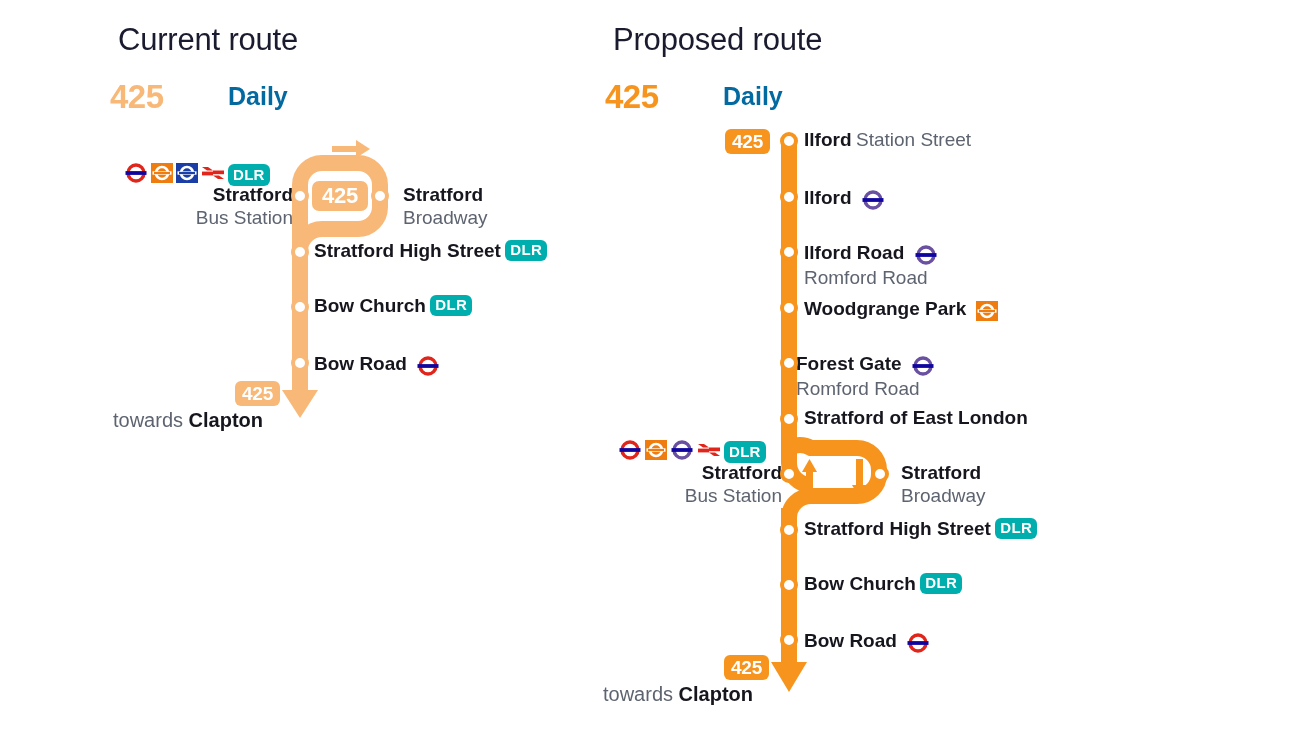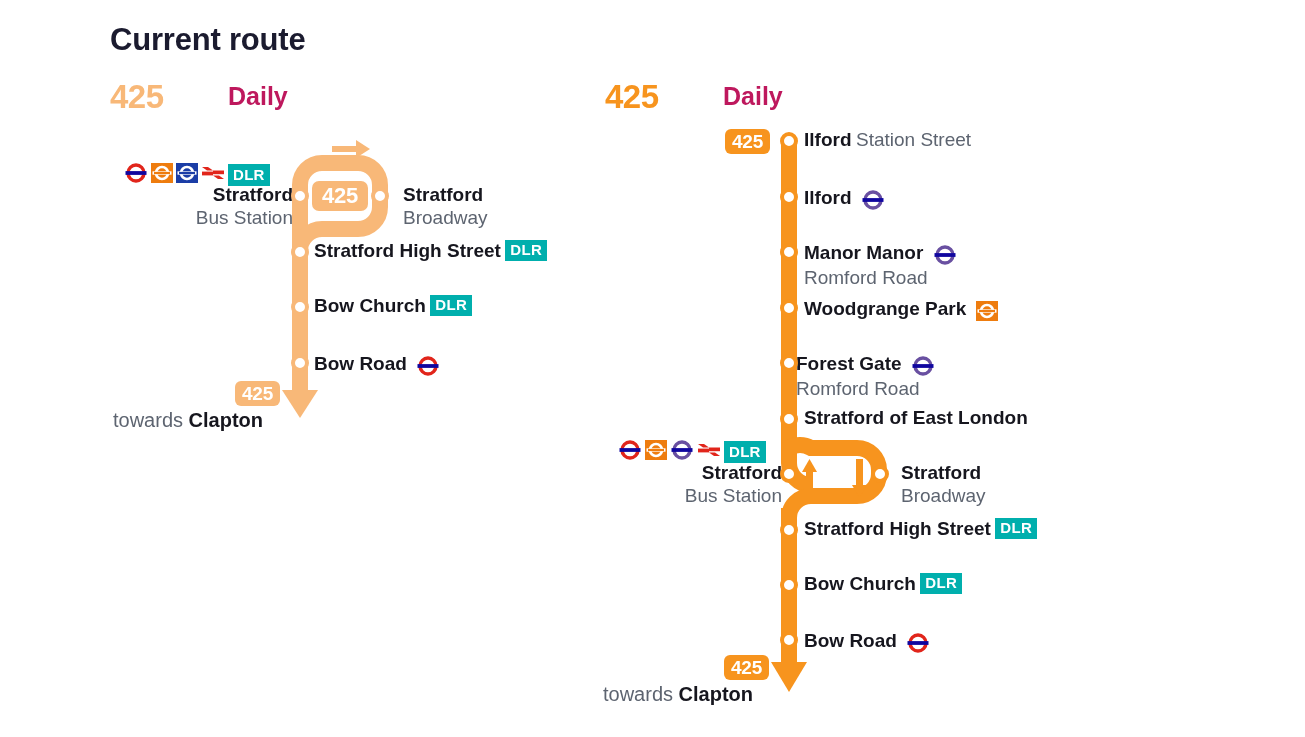--- a/index.html
+++ b/index.html
@@ -15,37 +15,38 @@
     overflow: hidden;
   }
 
   .panel { position: absolute; top: 0; height: 737px; }
   #panel-current  { left: 0px;   width: 600px; }
   #panel-proposed { left: 595px; width: 710px; }
 
   .heading {
     position: absolute;
     font-size: 31px;
-    font-weight: bold;
+    font-weight: normal;
     color: #1b1b2f;
     letter-spacing: -0.2px;
     white-space: nowrap;
+    margin-left: 8px;
   }
   .route-num {
     position: absolute;
     font-size: 33px;
     font-weight: bold;
     white-space: nowrap;
     letter-spacing: -0.5px;
   }
   .freq {
     position: absolute;
     font-size: 25px;
     font-weight: bold;
-    color: #be185d;
+    color: #0369a1;
     white-space: nowrap;
   }
 
   
   .lines {
     position: absolute;
     left: 0; top: 0;
     width: 100%; height: 737px;
     pointer-events: none;
   }
@@ -128,21 +129,21 @@
   .ico { display: inline-block; vertical-align: middle; }
   .ico.inline { margin-left: 5px; position: relative; top: 4px; }
 
   .dlr-badge {
     display: inline-block;
     background: #00afad;
     color: #ffffff;
     font-size: 15px;
     font-weight: bold;
     padding: 2px 5px 3px 5px;
-    border-radius: 0;
+    border-radius: 6px;
     letter-spacing: 0.3px;
     vertical-align: middle;
     position: relative;
     top: -1px;
   }
   .dlr-badge.standalone { top: 0; }
 </style>
 </head>
 <body>
 
@@ -252,20 +253,21 @@
 
   <div class="badge425 cur" style="left:235px; top:381px;">425</div>
   <div class="towards" style="left:113px; top:409px;">
     <span class="w-towards">towards</span>
     <span class="w-place">Clapton</span>
   </div>
 </div>
 
 <div class="panel" id="panel-proposed">
 
+  <div class="heading" style="left:10px; top:22px;">Proposed route</div>
 
   <div class="route-num" style="left:10px; top:78px; color:#f7941e;">425</div>
 
   <div class="freq" style="left:128px; top:82px;">Daily</div>
 
   <svg class="lines">
 
     <rect x="186" y="141" width="16" height="310" fill="#f7941e"></rect>
 
     <rect x="186" y="508" width="16" height="160" fill="#f7941e"></rect>
@@ -312,21 +314,21 @@
     <span class="ico inline">
       <svg width="24" height="20" viewBox="0 0 24 20">
         <circle cx="12" cy="10" r="8" fill="none" stroke="#6950a1" stroke-width="3.4"></circle>
         <rect x="1.5" y="8.1" width="21" height="3.8" fill="#10069f"></rect>
       </svg>
     </span>
   </div>
   <div class="stop prop" style="left:185px; top:188px;"></div>
 
   <div class="label" style="left:209px; top:241px;">
-    <span class="primary">Manor Manor</span>
+    <span class="primary">Ilford Road</span>
     <span class="ico inline">
       <svg width="24" height="20" viewBox="0 0 24 20">
         <circle cx="12" cy="10" r="8" fill="none" stroke="#6950a1" stroke-width="3.4"></circle>
         <rect x="1.5" y="8.1" width="21" height="3.8" fill="#10069f"></rect>
       </svg>
     </span>
     <span class="sub">Romford Road</span>
   </div>
   <div class="stop prop" style="left:185px; top:243px;"></div>
 

